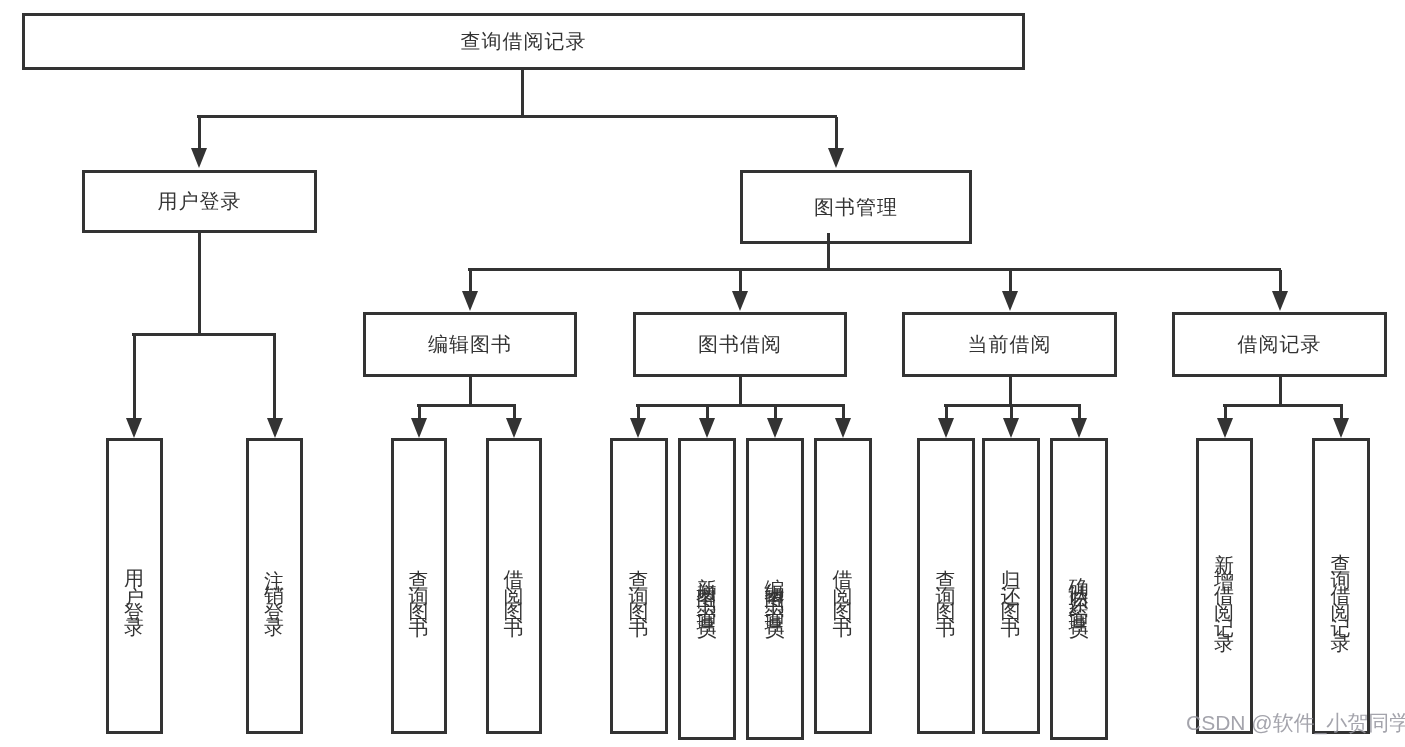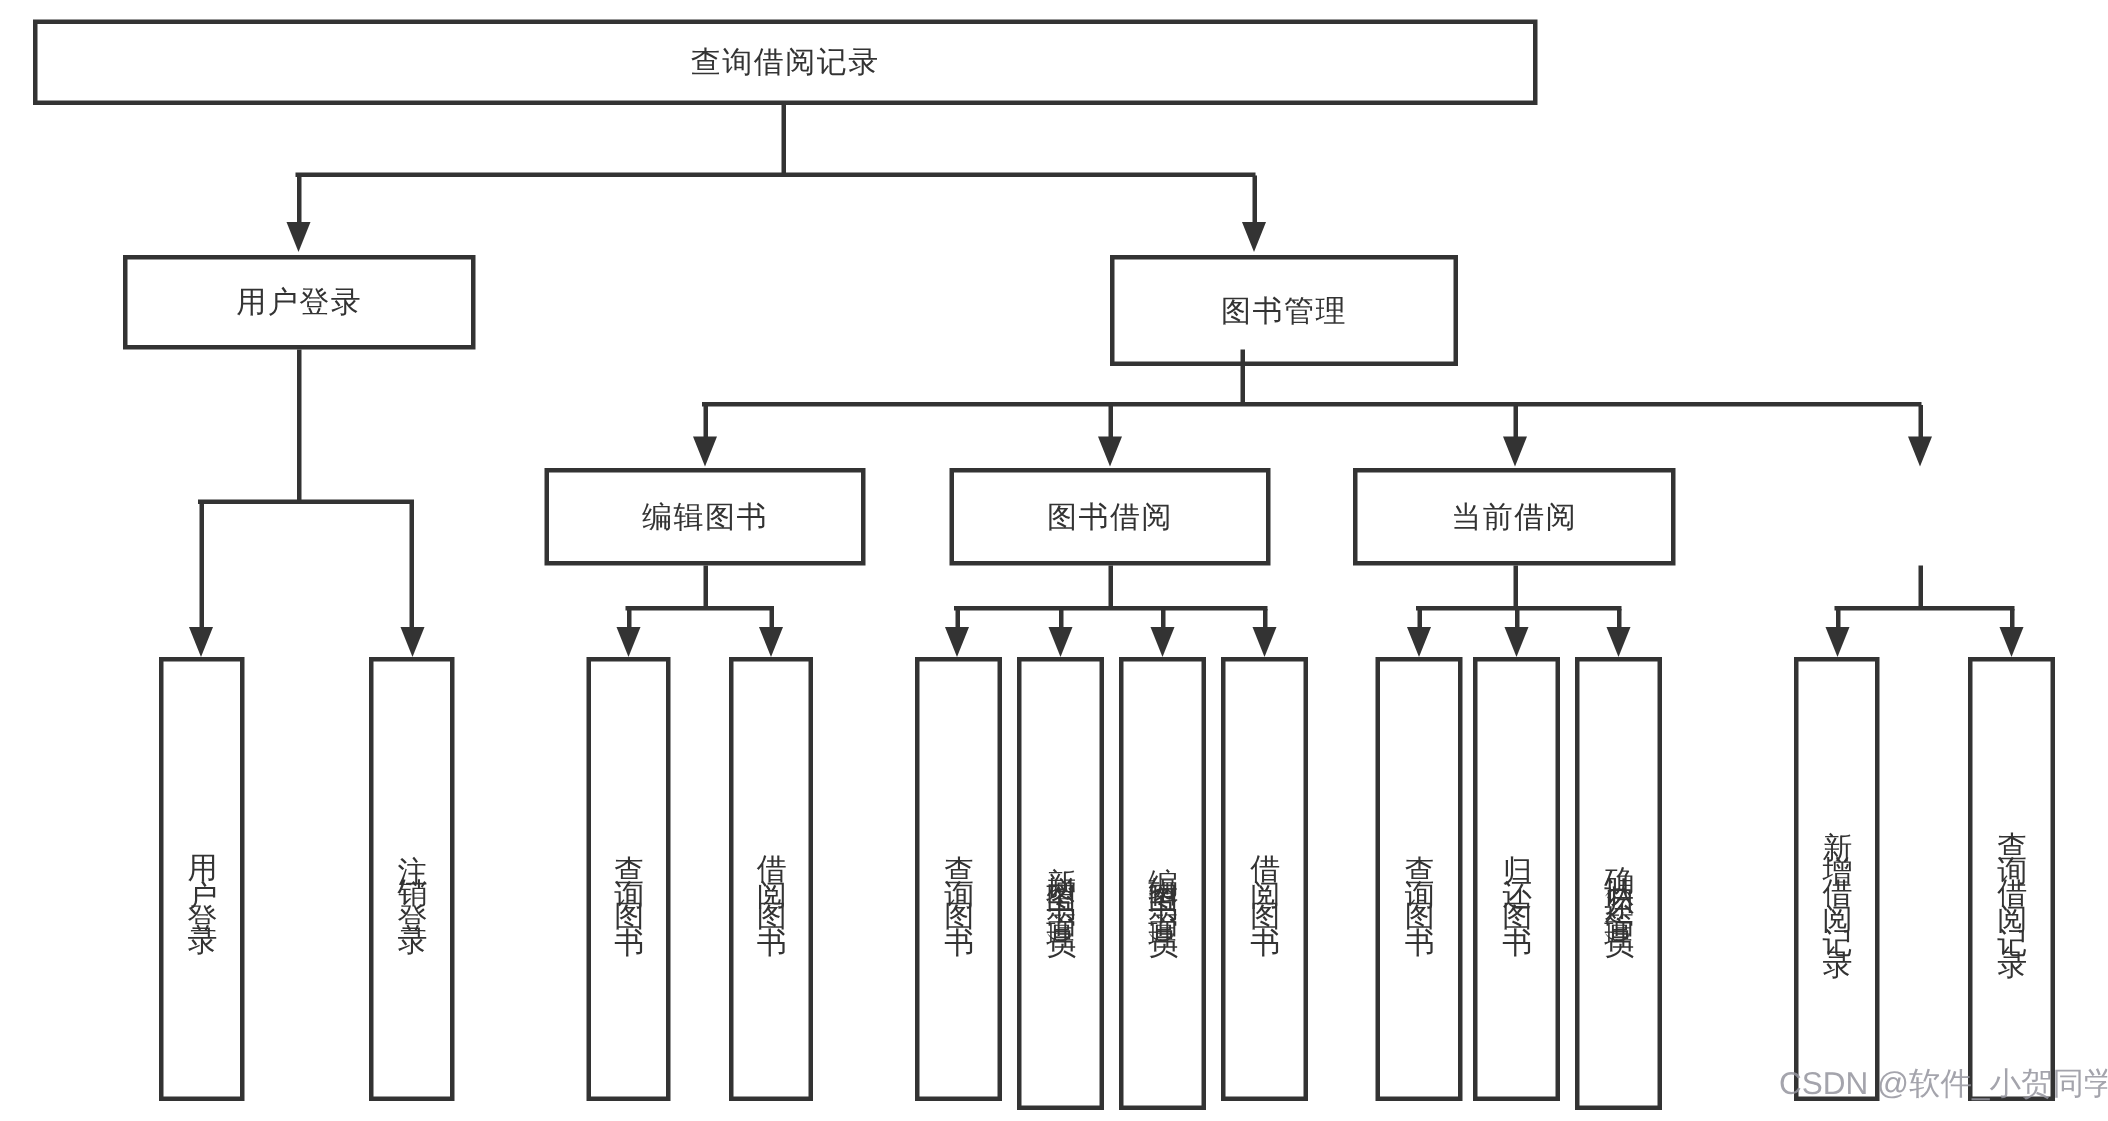--- a/index.html
+++ b/index.html
@@ -49,20 +49,23 @@
   </div>
 
   <div class="box" style="left:363px;top:312px;width:214px;height:65px">
     <span class="htext">编辑图书</span>
   </div>
   <div class="box" style="left:902px;top:312px;width:215px;height:65px">
     <span class="htext">当前借阅</span>
   </div>
   <div class="box" style="left:633px;top:312px;width:214px;height:65px">
     <span class="htext">图书借阅</span>
+  </div>
+  <div class="box" style="left:1172px;top:312px;width:215px;height:65px">
+    <span class="htext">借阅记录</span>
   </div>
 
   <div class="box leaf" style="left:106px;width:57px">
     <span class="vtext">用户登录</span>
   </div>
   <div class="box leaf" style="left:246px;width:57px">
     <span class="vtext">注销登录</span>
   </div>
 
   <div class="box leaf" style="left:391px;width:56px">

